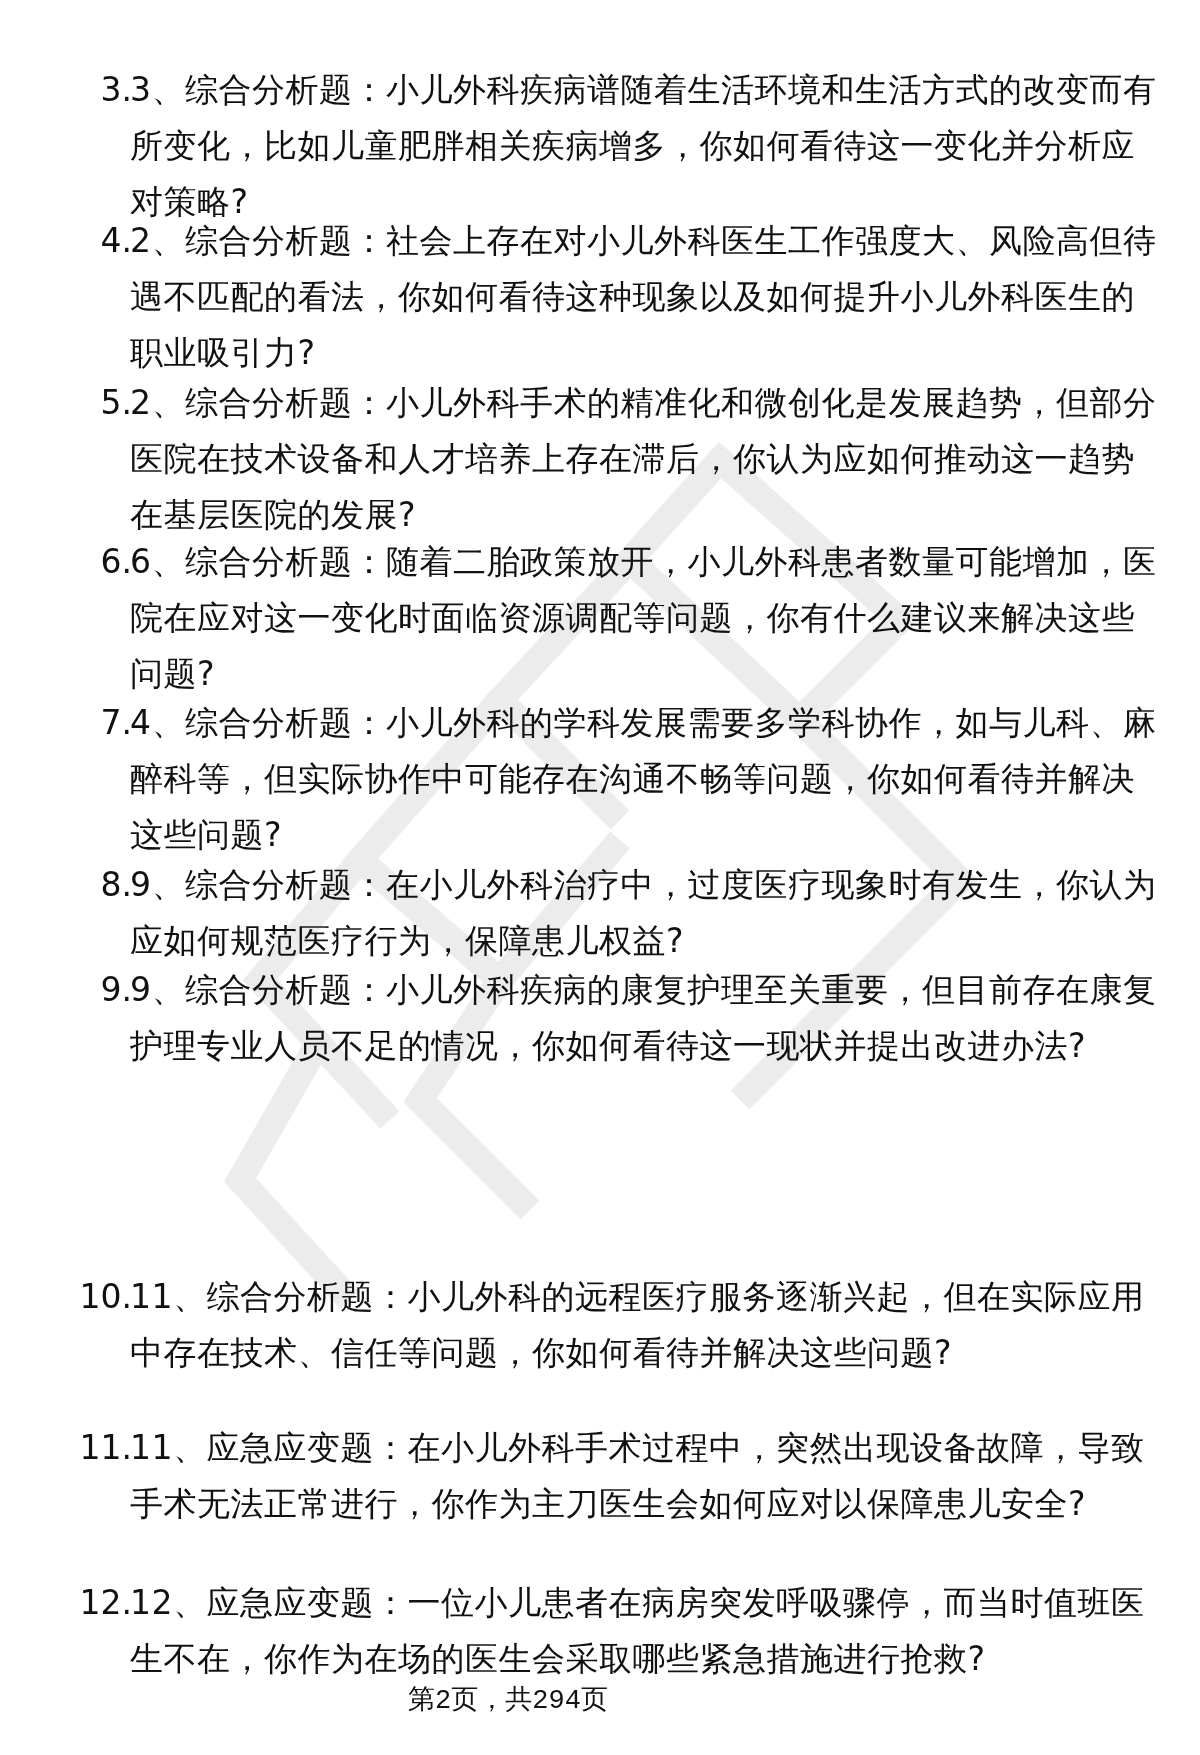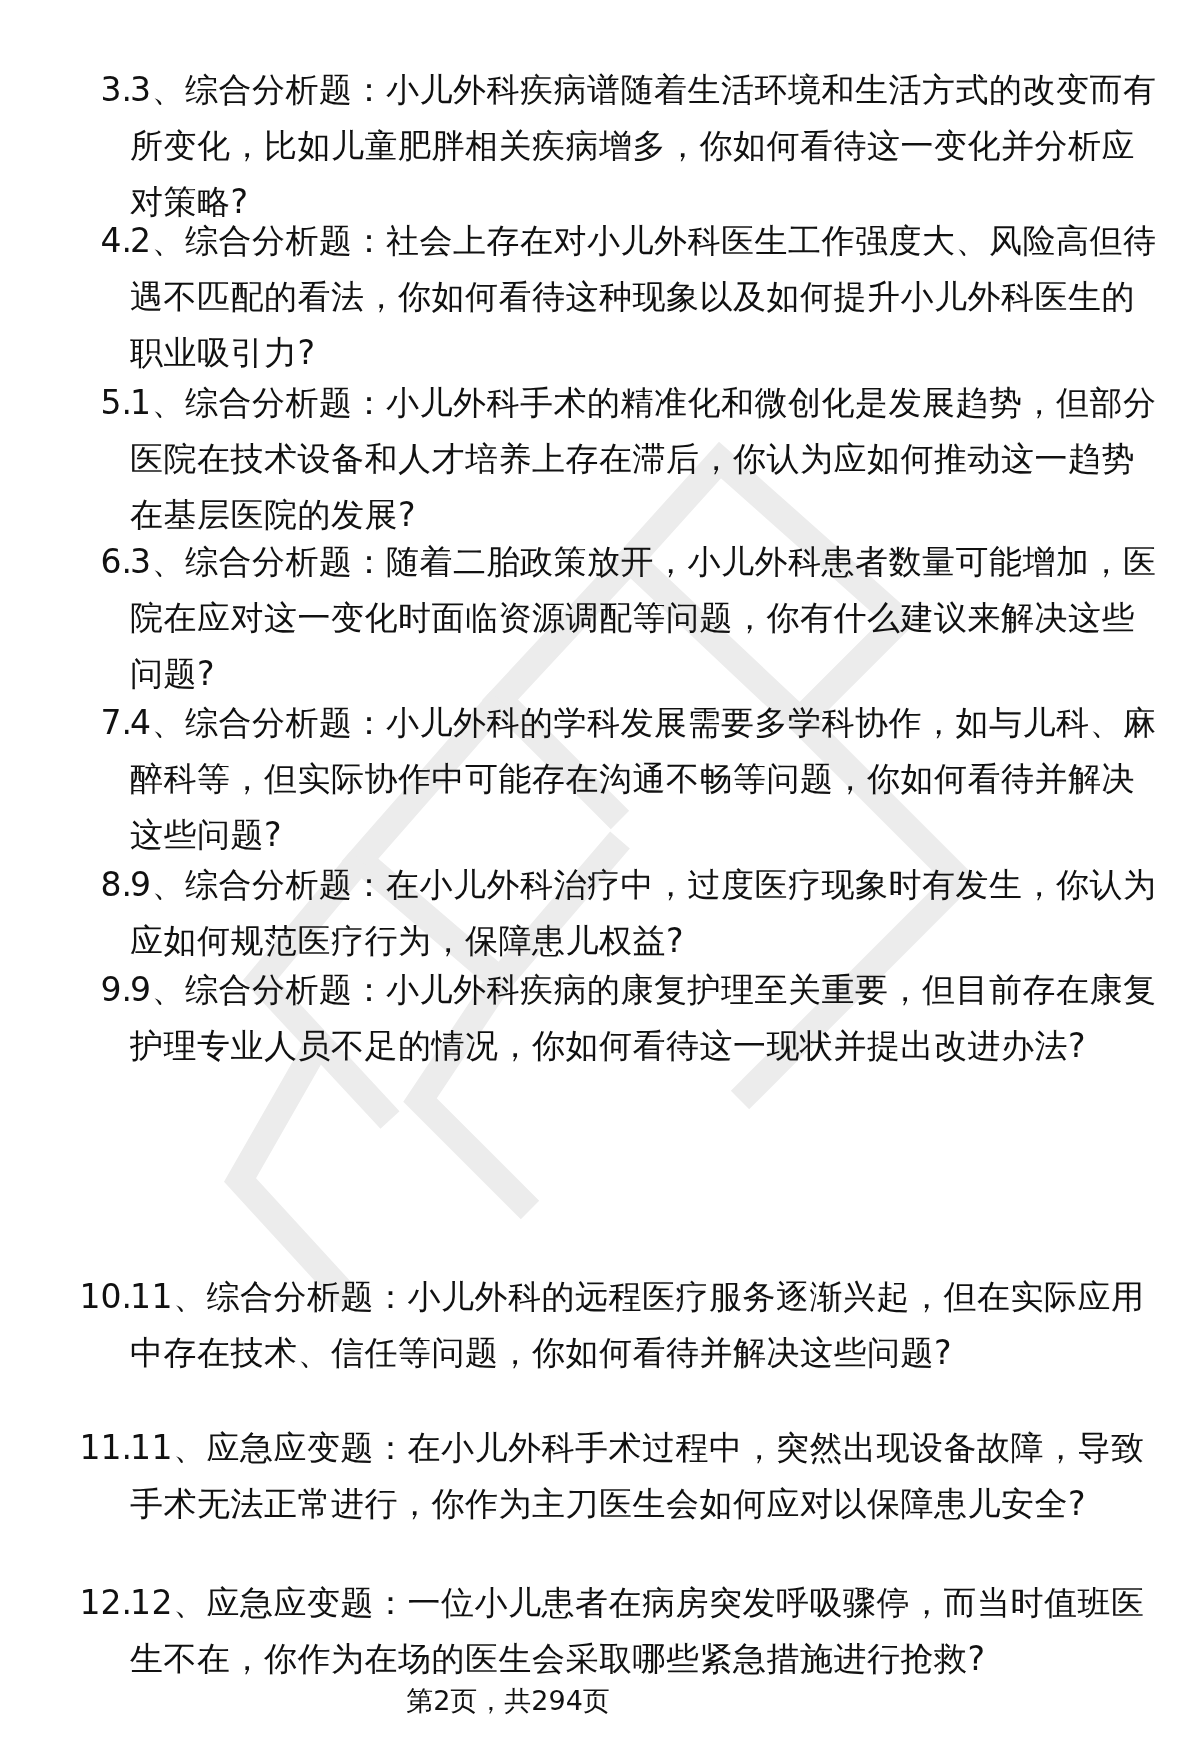--- a/index.html
+++ b/index.html
@@ -56,20 +56,21 @@
     }
     .footer {
       position: absolute;
       left: 0;
       width: 1016px;
       top: 1683px;
       text-align: center;
       font-size: 27px;
       line-height: 36px;
       z-index: 1;
+      font-family: Liberation Mono, monospace;
     }
   </style>
 </head>
 <body>
 
 <svg class="watermark" viewBox="0 0 820 900" xmlns="http://www.w3.org/2000/svg">
   <g fill="none" stroke="#ececec" stroke-width="26" stroke-linejoin="miter">
     <path d="M520 40 L700 200 L600 300 L430 140 Z"></path>
     <path d="M600 300 L760 460 L660 560"></path>
     <path d="M430 140 L300 280 L420 400"></path>
@@ -88,26 +89,26 @@
     <div class="q-text">3、综合分析题：小儿外科疾病谱随着生活环境和生活方式的改变而有所变化，比如儿童肥胖相关疾病增多，你如何看待这一变化并分析应对策略?</div>
   </div>
 
   <div class="q-item" style="top:213px;">
     <span class="q-num">4.</span>
     <div class="q-text">2、综合分析题：社会上存在对小儿外科医生工作强度大、风险高但待遇不匹配的看法，你如何看待这种现象以及如何提升小儿外科医生的职业吸引力?</div>
   </div>
 
   <div class="q-item" style="top:375px;">
     <span class="q-num">5.</span>
-    <div class="q-text">1、综合分析题：小儿外科手术的精准化和微创化是发展趋势，但部分医院在技术设备和人才培养上存在滞后，你认为应如何推动这一趋势在基层医院的发展?</div>
+    <div class="q-text">2、综合分析题：小儿外科手术的精准化和微创化是发展趋势，但部分医院在技术设备和人才培养上存在滞后，你认为应如何推动这一趋势在基层医院的发展?</div>
   </div>
 
   <div class="q-item" style="top:534px;">
     <span class="q-num">6.</span>
-    <div class="q-text">3、综合分析题：随着二胎政策放开，小儿外科患者数量可能增加，医院在应对这一变化时面临资源调配等问题，你有什么建议来解决这些问题?</div>
+    <div class="q-text">6、综合分析题：随着二胎政策放开，小儿外科患者数量可能增加，医院在应对这一变化时面临资源调配等问题，你有什么建议来解决这些问题?</div>
   </div>
 
   <div class="q-item" style="top:695px;">
     <span class="q-num">7.</span>
     <div class="q-text">4、综合分析题：小儿外科的学科发展需要多学科协作，如与儿科、麻醉科等，但实际协作中可能存在沟通不畅等问题，你如何看待并解决这些问题?</div>
   </div>
 
   <div class="q-item" style="top:857px;">
     <span class="q-num">8.</span>
     <div class="q-text">9、综合分析题：在小儿外科治疗中，过度医疗现象时有发生，你认为应如何规范医疗行为，保障患儿权益?</div>

